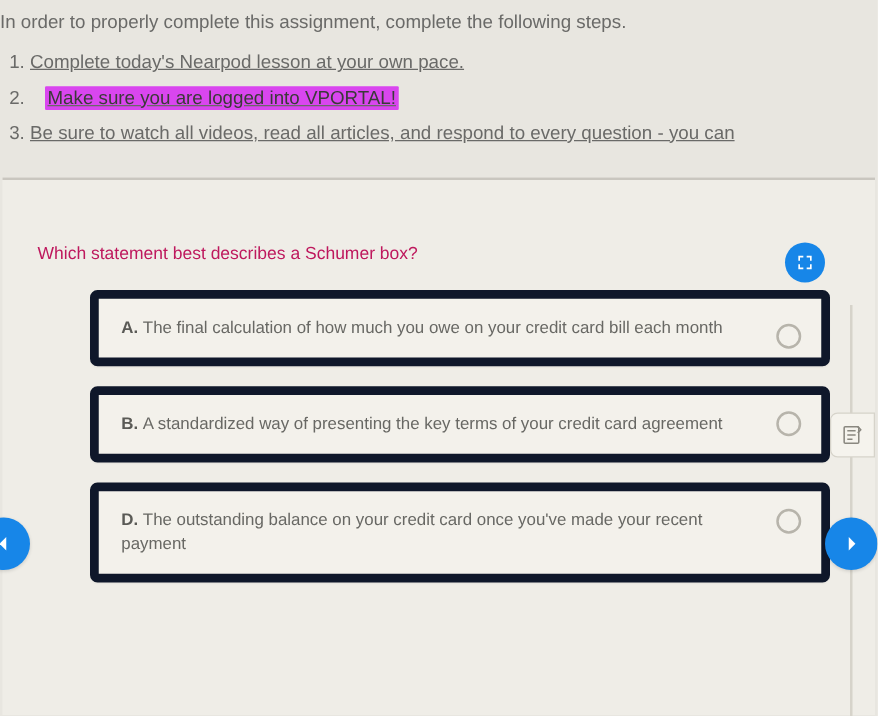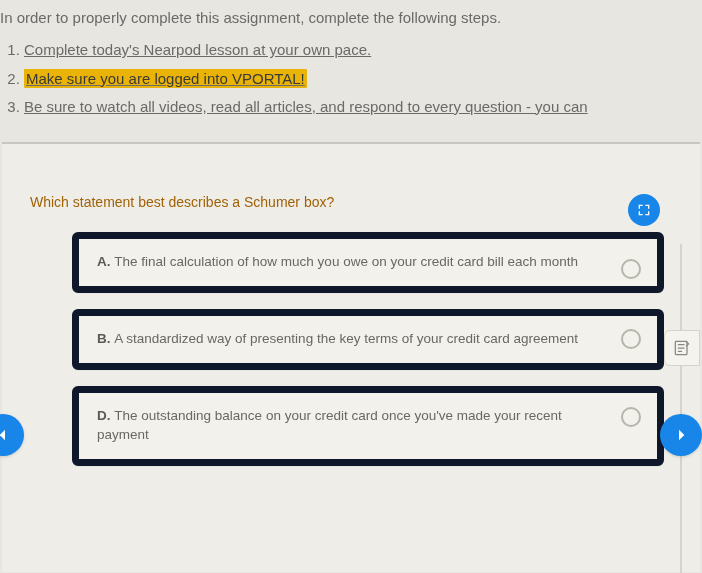--- a/index.html
+++ b/index.html
@@ -20,24 +20,25 @@
     .instructions .intro {
       margin-bottom: 6px;
       padding-left: 0;
     }
     .instructions ol {
       list-style: decimal;
       padding-left: 24px;
     }
     .instructions li { margin: 2px 0; text-decoration: underline; }
     .highlight {
-      background: #eab308;
+      background: #d946ef;
       color: #3a3a38;
       padding: 1px 2px;
       border-radius: 1px;
+      margin-left: 12px;
     }
     .lesson-wrap {
       position: relative;
       margin: 6px 2px 0 2px;
       border-top: 2px solid #c9c6bf;
       background: #efede7;
       padding: 12px 0 0 0;
       height: 430px;
     }
     .lesson-inner {
@@ -54,21 +55,21 @@
       border-radius: 50%;
       background: #1786e8;
       display: flex;
       align-items: center;
       justify-content: center;
       cursor: pointer;
     }
     .expand-btn svg { width: 16px; height: 16px; fill: #fff; }
     .question {
       font-size: 14px;
-      color: #a16207;
+      color: #be185d;
       margin: 38px 0 22px 18px;
       font-weight: 500;
     }
     .options {
       margin: 0 10px 0 60px;
     }
     .option {
       background: #f3f1eb;
       border: 7px solid #0f172a;
       border-radius: 6px;

